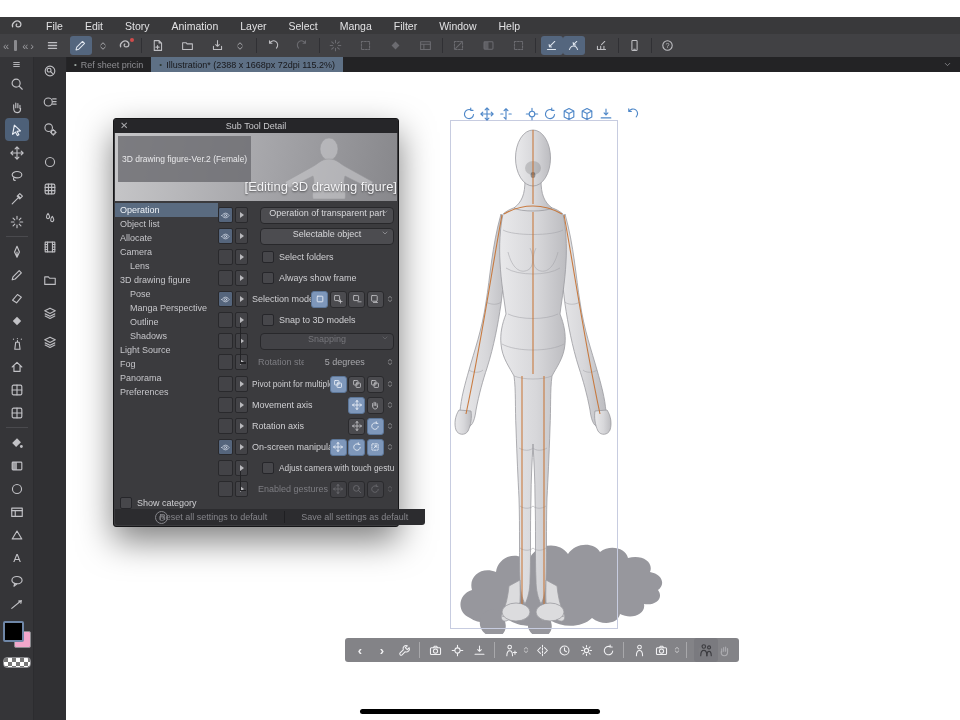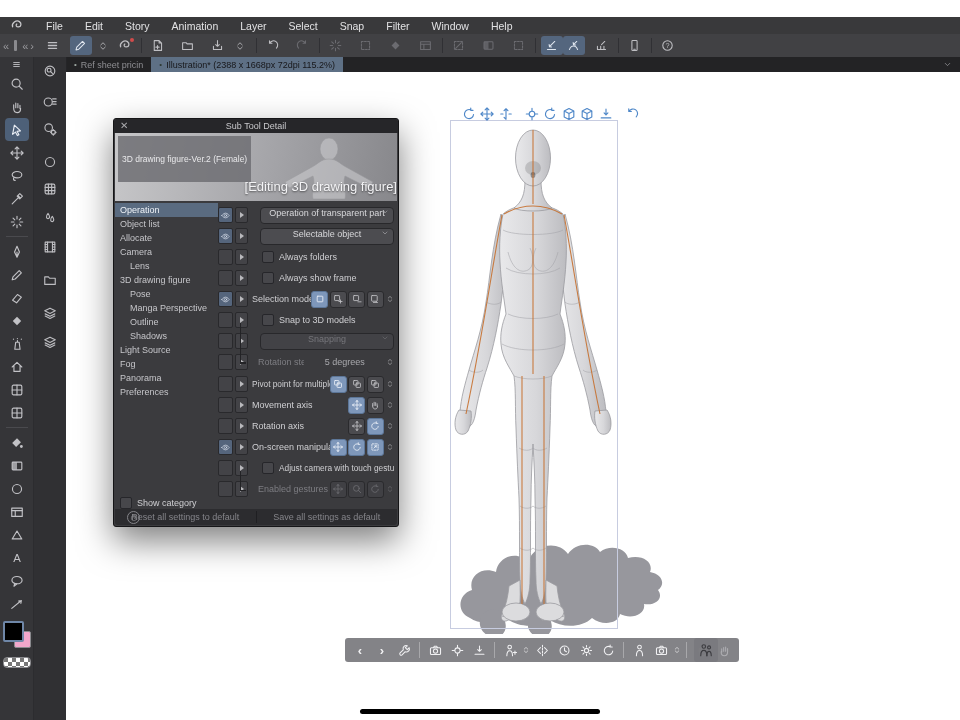--- a/index.html
+++ b/index.html
@@ -103,21 +103,21 @@
   .bt{width:15px;height:15px;border-radius:3px;background:#4b4b4f;border:1px solid #2a2a2d;color:#c6c6ca;
       display:flex;align-items:center;justify-content:center;}
   .bt.on{background:#7e97ba;border-color:#5c7698;color:#f0f4fa;}
   .bt.dis{background:#404044;color:#6e6e73;}
   .stp{width:9px;height:15px;display:flex;align-items:center;justify-content:center;color:#b3b3b7;}
   .conn{position:absolute;border-left:1px solid #232326;border-bottom:1px solid #232326;width:5px;}
   .stepval{margin-left:auto;width:96px;text-align:center;color:#a9a9ad;}
 
   .showcat{position:absolute;left:6px;top:378px;display:flex;align-items:center;color:#cfcfd2;}
   .dlg-footer{position:absolute;left:1px;bottom:1px;width:282px;height:16px;background:#2c2c2f;
-      border-radius:0 0 3px 3px;display:flex;align-items:center;color:#85858a;}
+      border-radius:0 0 3px 3px;display:flex;align-items:center;color:#85858a;padding-left:28px;}
   .fbtn{flex:1;text-align:center;position:relative;height:16px;line-height:16px;}
   .fdiv{width:1px;height:12px;background:#1f1f22;}
   .reset-ic{position:absolute;left:12px;top:2px;width:11px;height:11px;border:1px solid #85858a;border-radius:50%;
       display:flex;align-items:center;justify-content:center;color:#85858a;}
 
   
   .launcher{position:absolute;left:345px;top:638px;height:24px;background:rgba(122,122,126,.93);border-radius:3px;
       display:flex;align-items:center;padding:0 5px;color:#f1f1f3;gap:2px;}
   .lb{width:20px;height:20px;display:flex;align-items:center;justify-content:center;}
   .lb.dis{color:#aeaeb2;}
@@ -380,21 +380,21 @@
         <svg class="ic s13">
           <use href="#i-swirl"></use>
         </svg>
       </span>
     <span class="mitem">File</span>
     <span class="mitem">Edit</span>
     <span class="mitem">Story</span>
     <span class="mitem">Animation</span>
     <span class="mitem">Layer</span>
     <span class="mitem">Select</span>
-    <span class="mitem">Snap</span>
+    <span class="mitem">Manga</span>
     <span class="mitem">Filter</span>
     <span class="mitem">Window</span>
     <span class="mitem">Help</span>
   </div>
 
   <div class="toolbar">
     <div class="tnav">
       <span>«</span>
       <span class="nhdl"></span>
       <span>«</span>
@@ -909,21 +909,21 @@
         </div>
       </div>
 
       <div class="row" style="top:44px">
         <span class="ebox"></span>
         <span class="abox">
             <span class="tri"></span>
           </span>
         <div class="ctrl" style="margin-left:14px">
           <span class="cb"></span>
-          <span class="rlabel">Always folders</span>
+          <span class="rlabel">Select folders</span>
         </div>
       </div>
 
       <div class="row" style="top:65px">
         <span class="ebox"></span>
         <span class="abox">
             <span class="tri"></span>
           </span>
         <div class="ctrl" style="margin-left:14px">
           <span class="cb"></span>

